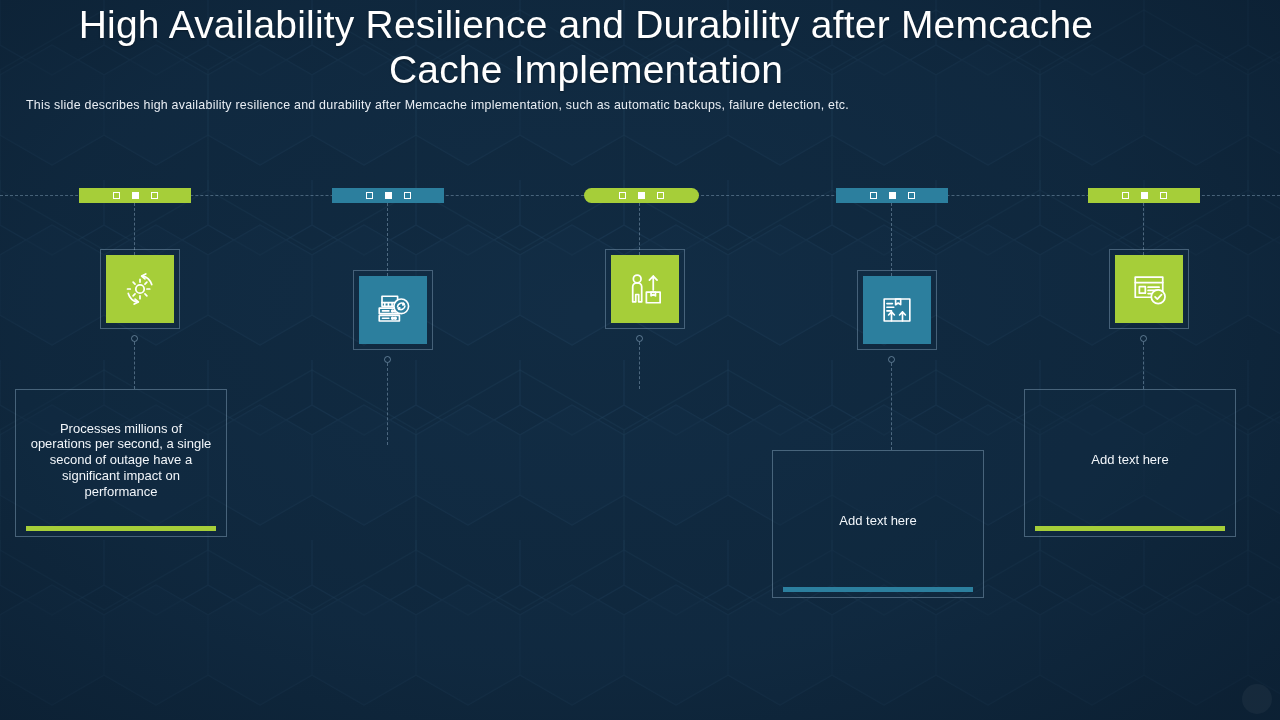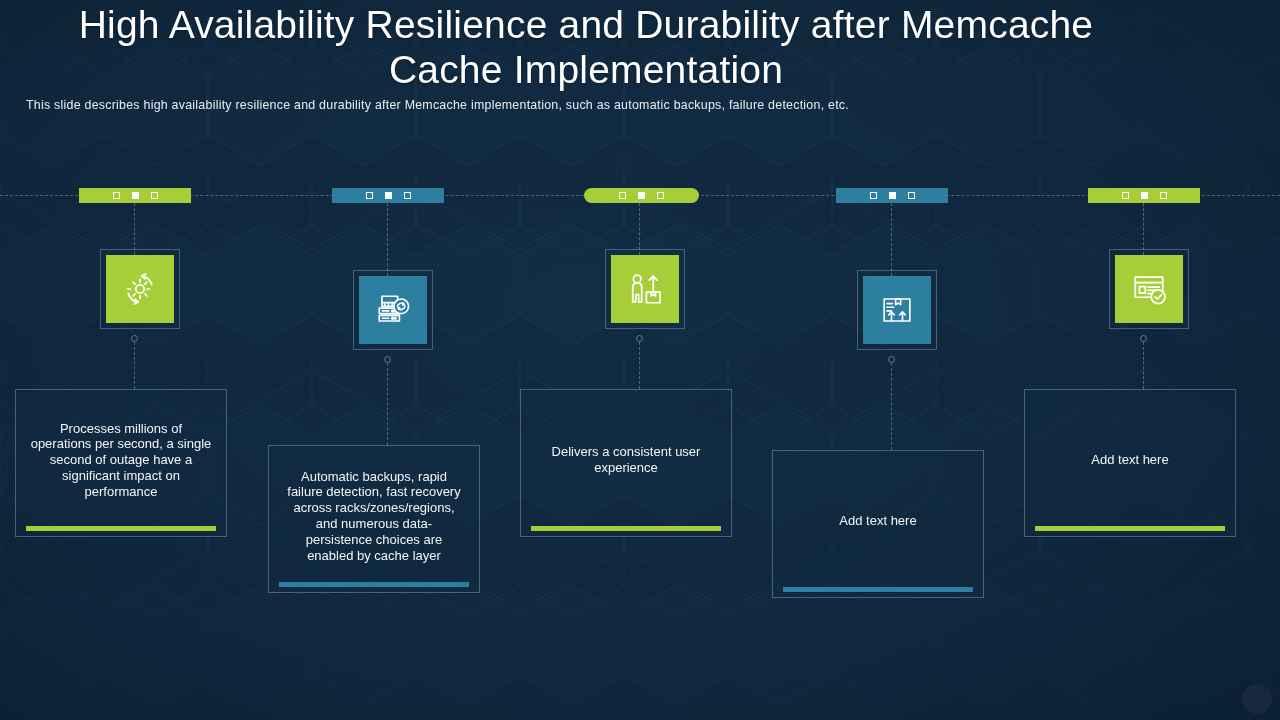--- a/index.html
+++ b/index.html
@@ -267,48 +267,40 @@
         <circle cx="26.5" cy="25" r="1"></circle>
       <circle cx="23.5" cy="33" r="1"></circle>
         <circle cx="26.5" cy="33" r="1"></circle>
       <circle cx="33" cy="20" r="8" fill="#2c7f9e"></circle>
       <path d="M29 20.4a4.3 4.3 0 0 1 7-3M37 19.6a4.3 4.3 0 0 1-7 3"></path>
       <path d="M35.4 16.6l1 1.5-1.8.3M30.6 23.4l-1-1.5 1.8-.3"></path>
     </svg>
   </div>
   <div class="node-dot" style="top:356px;"></div>
   <div class="stem" style="top:363px;height:82px;"></div>
-  <div class="card" style="top:445px;">
-    <div class="card-text">Automatic backups, rapid failure detection, fast recovery across racks/zones/regions, and numerous data-persistence choices are enabled by cache layer</div>
-    <div class="accent blue"></div>
-  </div>
 </div>
 
 <div class="column" style="left:510px;">
   <div class="marker green rounded" style="top:188px;">
     <span class="sq"></span>
     <span class="sq filled"></span>
     <span class="sq"></span>
   </div>
   <div class="stem" style="top:203px;height:52px;"></div>
   <div class="icon-tile green" style="top:255px;">
     <svg viewBox="0 0 48 48" fill="none" stroke="#ffffff" stroke-width="1.9" stroke-linecap="round" stroke-linejoin="round">
       <circle cx="15.5" cy="13" r="4.2"></circle>
       <path d="M10.6 21.5c0-2.6 2.2-4.3 4.9-4.3s4.9 1.7 4.9 4.3V38h-3.3v-8h-3.2v8h-3.3z"></path>
       <path d="M33 10v15M33 10l-4.2 4.4M33 10l4.2 4.4"></path>
       <path d="M25.5 27.5h15V39h-15z"></path>
       <path d="M30.6 27.5h4.8v4l-2.4-1.6-2.4 1.6z"></path>
     </svg>
   </div>
   <div class="node-dot" style="top:335px;"></div>
   <div class="stem" style="top:342px;height:47px;"></div>
-  <div class="card" style="top:389px;">
-    <div class="card-text">Delivers  a consistent user experience</div>
-    <div class="accent green"></div>
-  </div>
 </div>
 
 <div class="column" style="left:762px;">
   <div class="marker blue" style="top:188px;">
     <span class="sq"></span>
     <span class="sq filled"></span>
     <span class="sq"></span>
   </div>
   <div class="stem" style="top:203px;height:73px;"></div>
   <div class="icon-tile blue" style="top:276px;">

